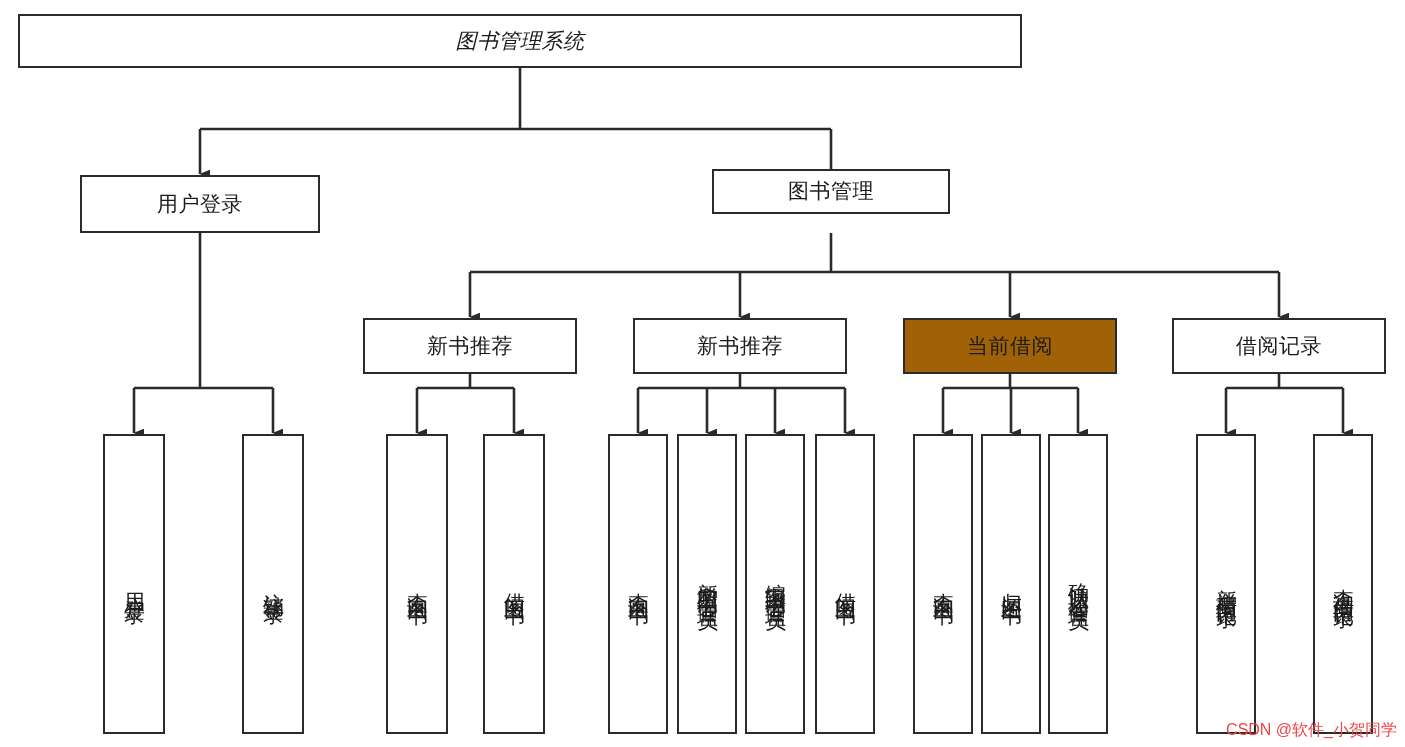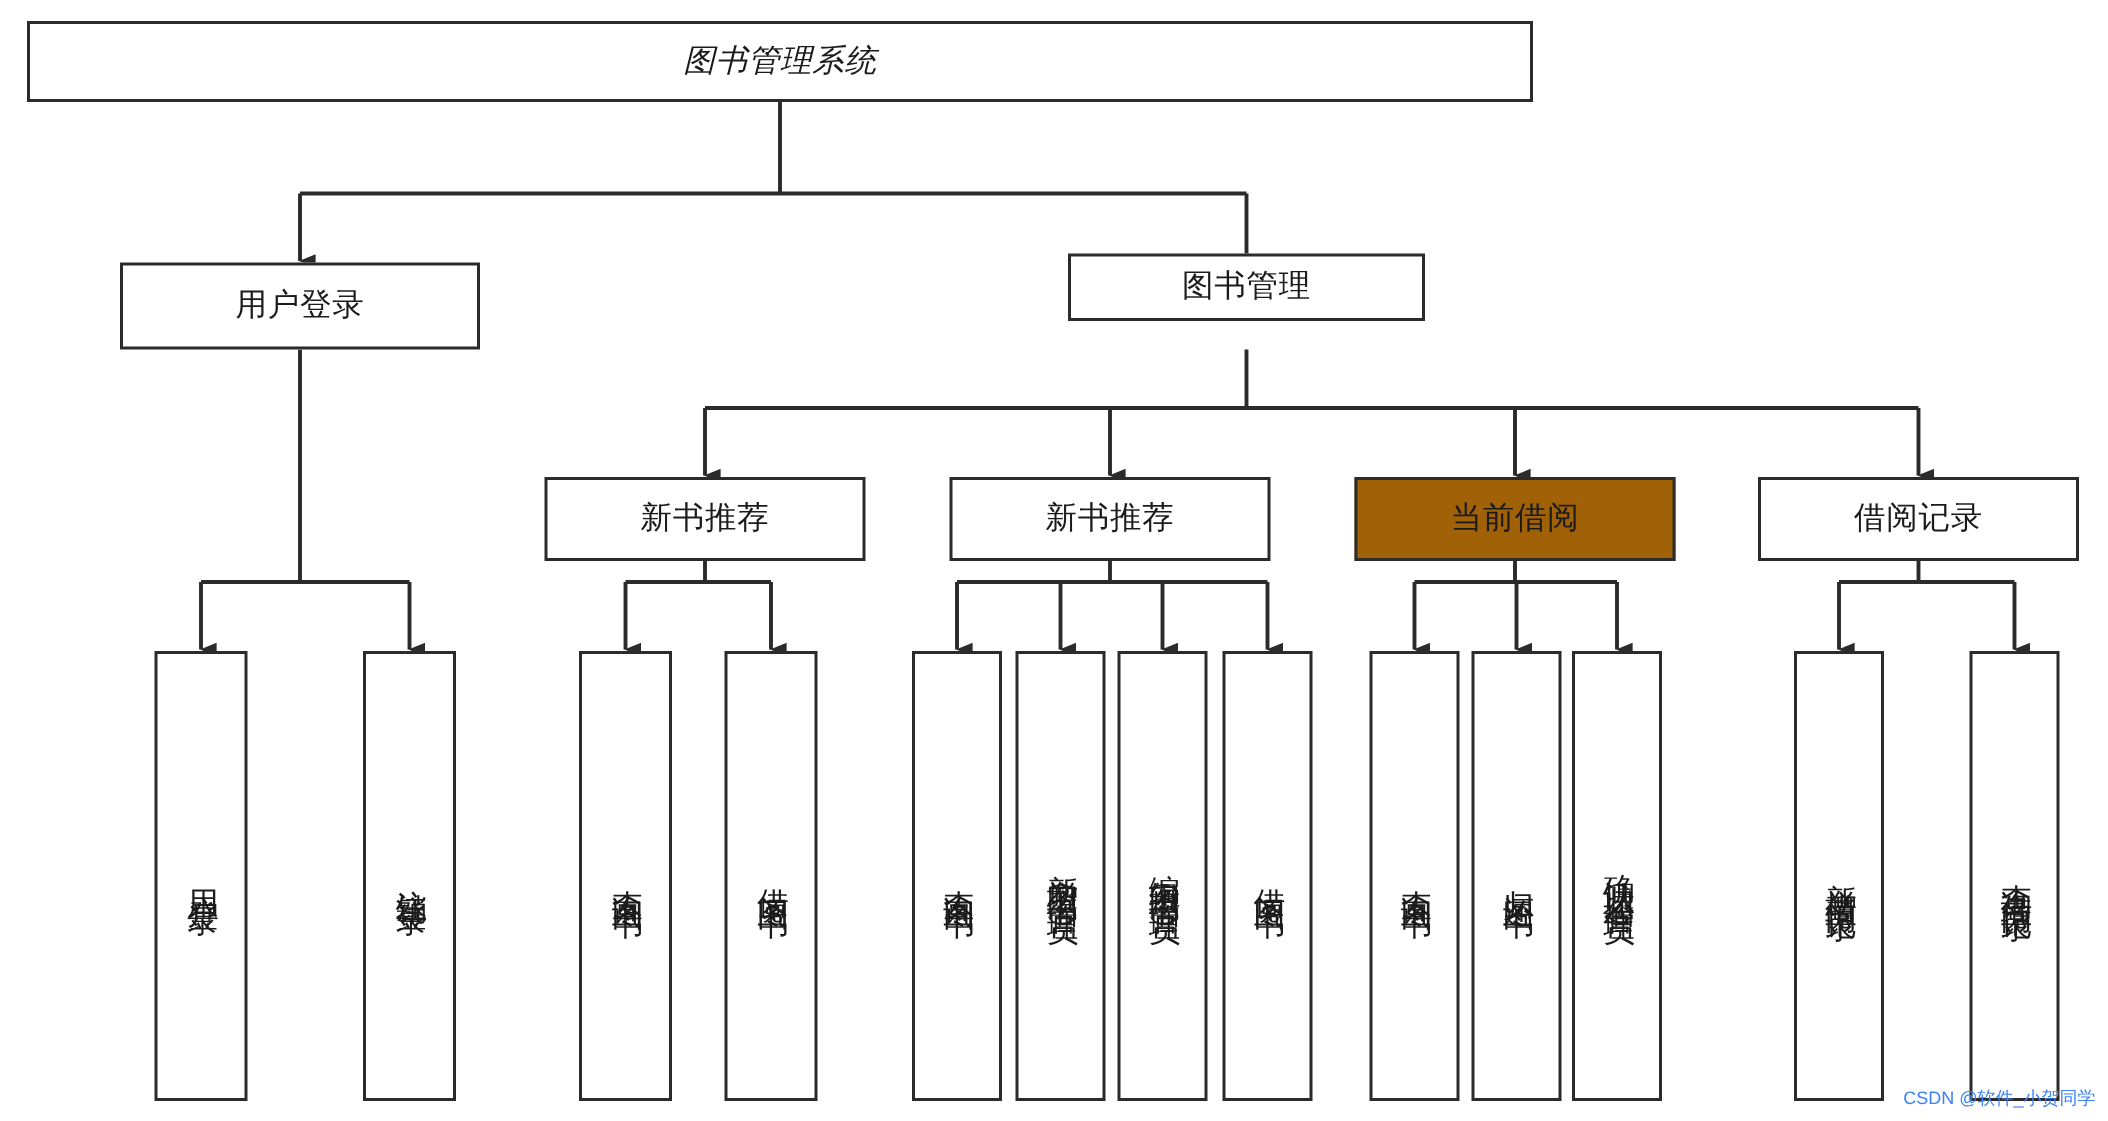--- a/index.html
+++ b/index.html
@@ -55,22 +55,22 @@
     text-orientation: upright;
     font-size: 21px;
     letter-spacing: 4px;
     white-space: nowrap;
     max-height: 100%;
   }
   #watermark {
     position: absolute;
     right: 8px;
     bottom: 6px;
-    font-size: 12px;
-    color: #3b82f6;
+    font-size: 16px;
+    color: #ef4444;
     white-space: nowrap;
     z-index: 5;
     font-family: "Liberation Sans", "DejaVu Sans", sans-serif;
   }
 </style>
 </head>
 <body>
 
 <div id="canvas">
 

